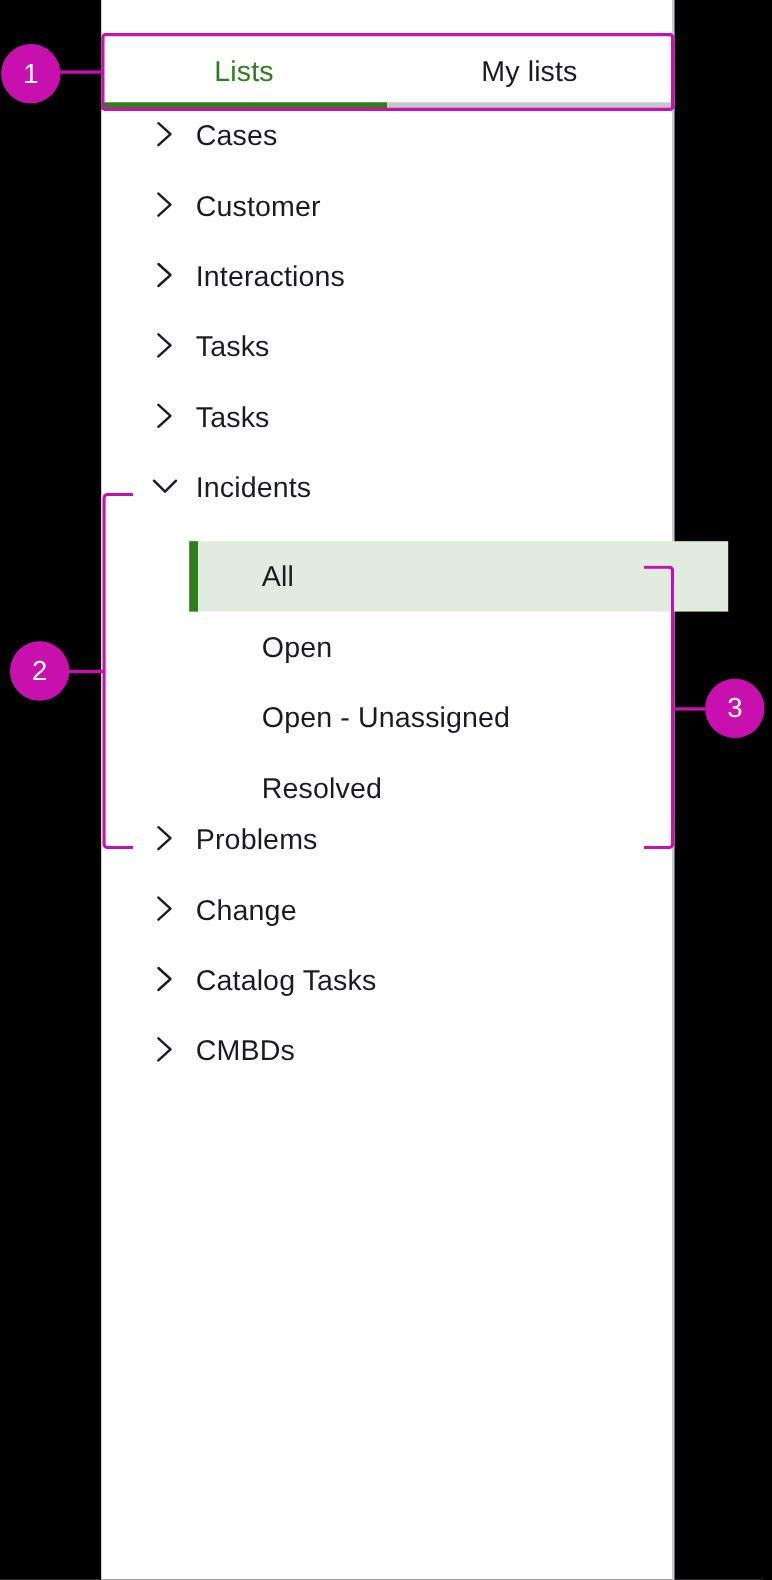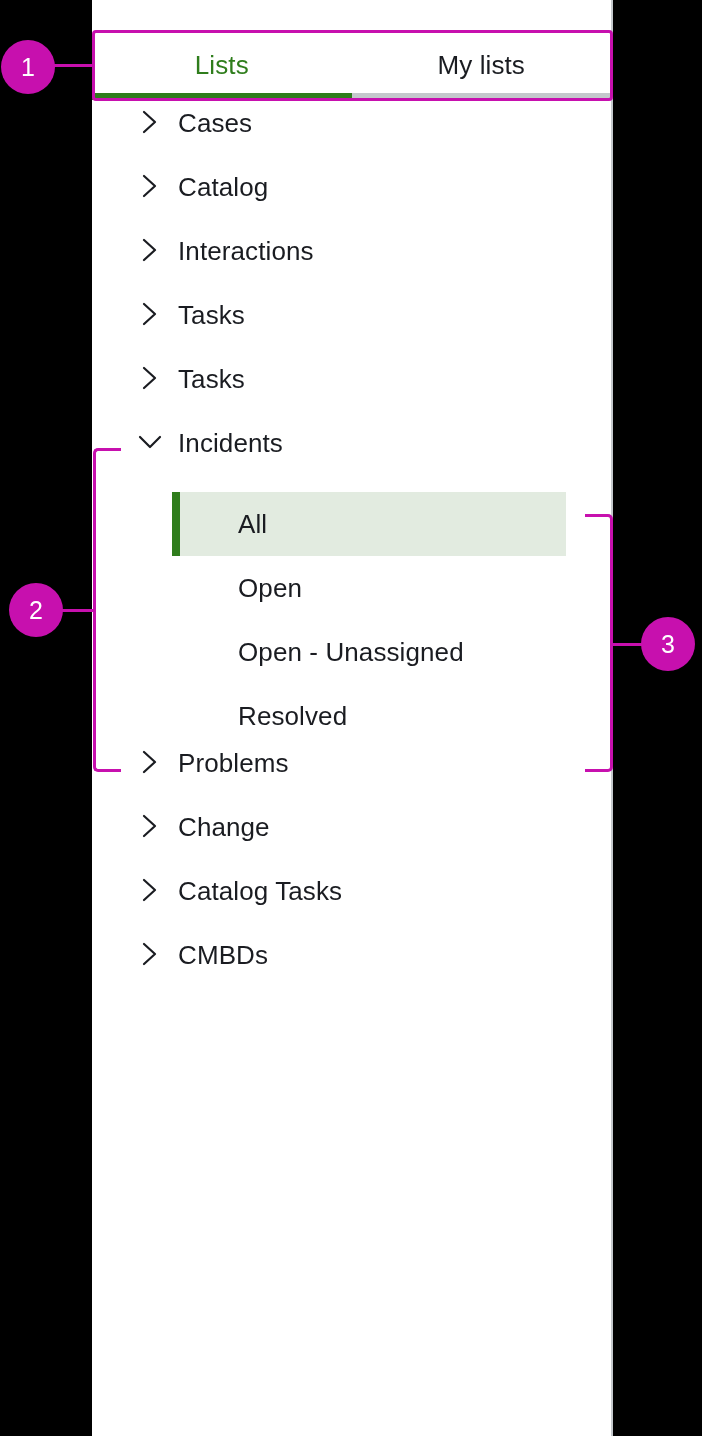--- a/index.html
+++ b/index.html
@@ -101,21 +101,21 @@
 
   
   .child {
     height: 64px;
     display: flex;
     align-items: center;
     cursor: pointer;
     user-select: none;
     position: relative;
     margin-left: 80px;
-    width: 394px;
+    width: 490px;
     box-sizing: border-box;
   }
   .child .child-label {
     font-size: 26px;
     color: #1a1c21;
     letter-spacing: 0.1px;
     padding-left: 66px;
   }
   .child.selected {
     background: #e2ebe0;
@@ -221,21 +221,21 @@
       </span>
       <span class="node-label">Cases</span>
     </div>
 
     <div class="node">
       <span class="chev">
         <svg width="22" height="26" viewBox="0 0 22 26">
             <path d="M5 3 L16 13 L5 23" fill="none" stroke="#1a1c21" stroke-width="2.2" stroke-linecap="round" stroke-linejoin="round"></path>
           </svg>
       </span>
-      <span class="node-label">Catalog</span>
+      <span class="node-label">Customer</span>
     </div>
 
     <div class="node">
       <span class="chev">
         <svg width="22" height="26" viewBox="0 0 22 26">
             <path d="M5 3 L16 13 L5 23" fill="none" stroke="#1a1c21" stroke-width="2.2" stroke-linecap="round" stroke-linejoin="round"></path>
           </svg>
       </span>
       <span class="node-label">Interactions</span>
     </div>

